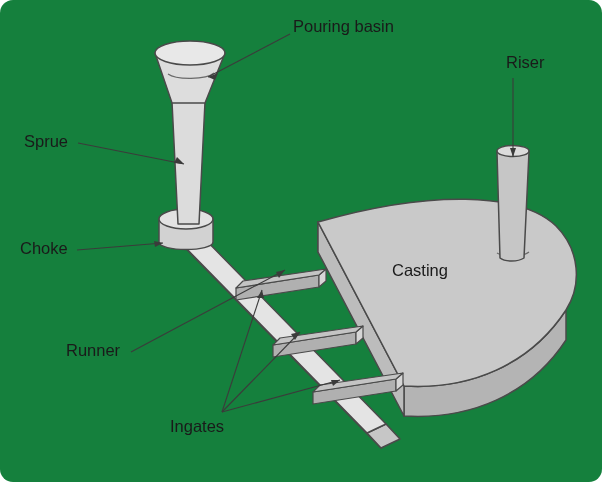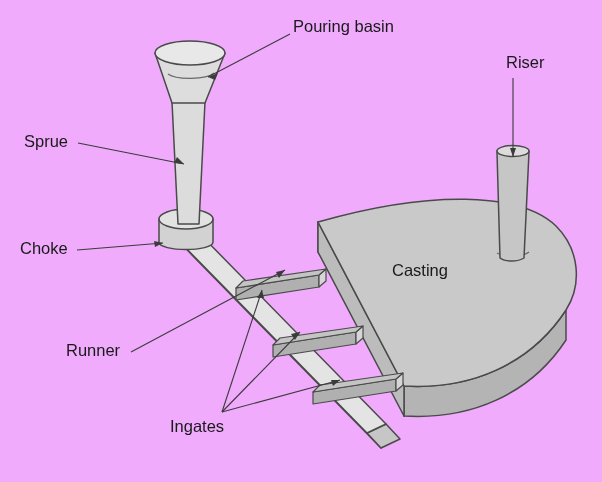--- a/index.html
+++ b/index.html
@@ -10,21 +10,22 @@
   body {
     width: 602px;
     height: 482px;
     font-family: "Liberation Sans", sans-serif;
     overflow: hidden;
   }
   #diagram-root {
     position: relative;
     width: 602px;
     height: 482px;
-    background: #f0abfc;
+    background: #15803d;
+    border-radius: 13px;
   }
   svg.diagram {
     display: block;
     width: 602px;
     height: 482px;
   }
   .label-text {
     font-family: "Liberation Sans", sans-serif;
     font-size: 16.5px;
     fill: #1a1a1a;

